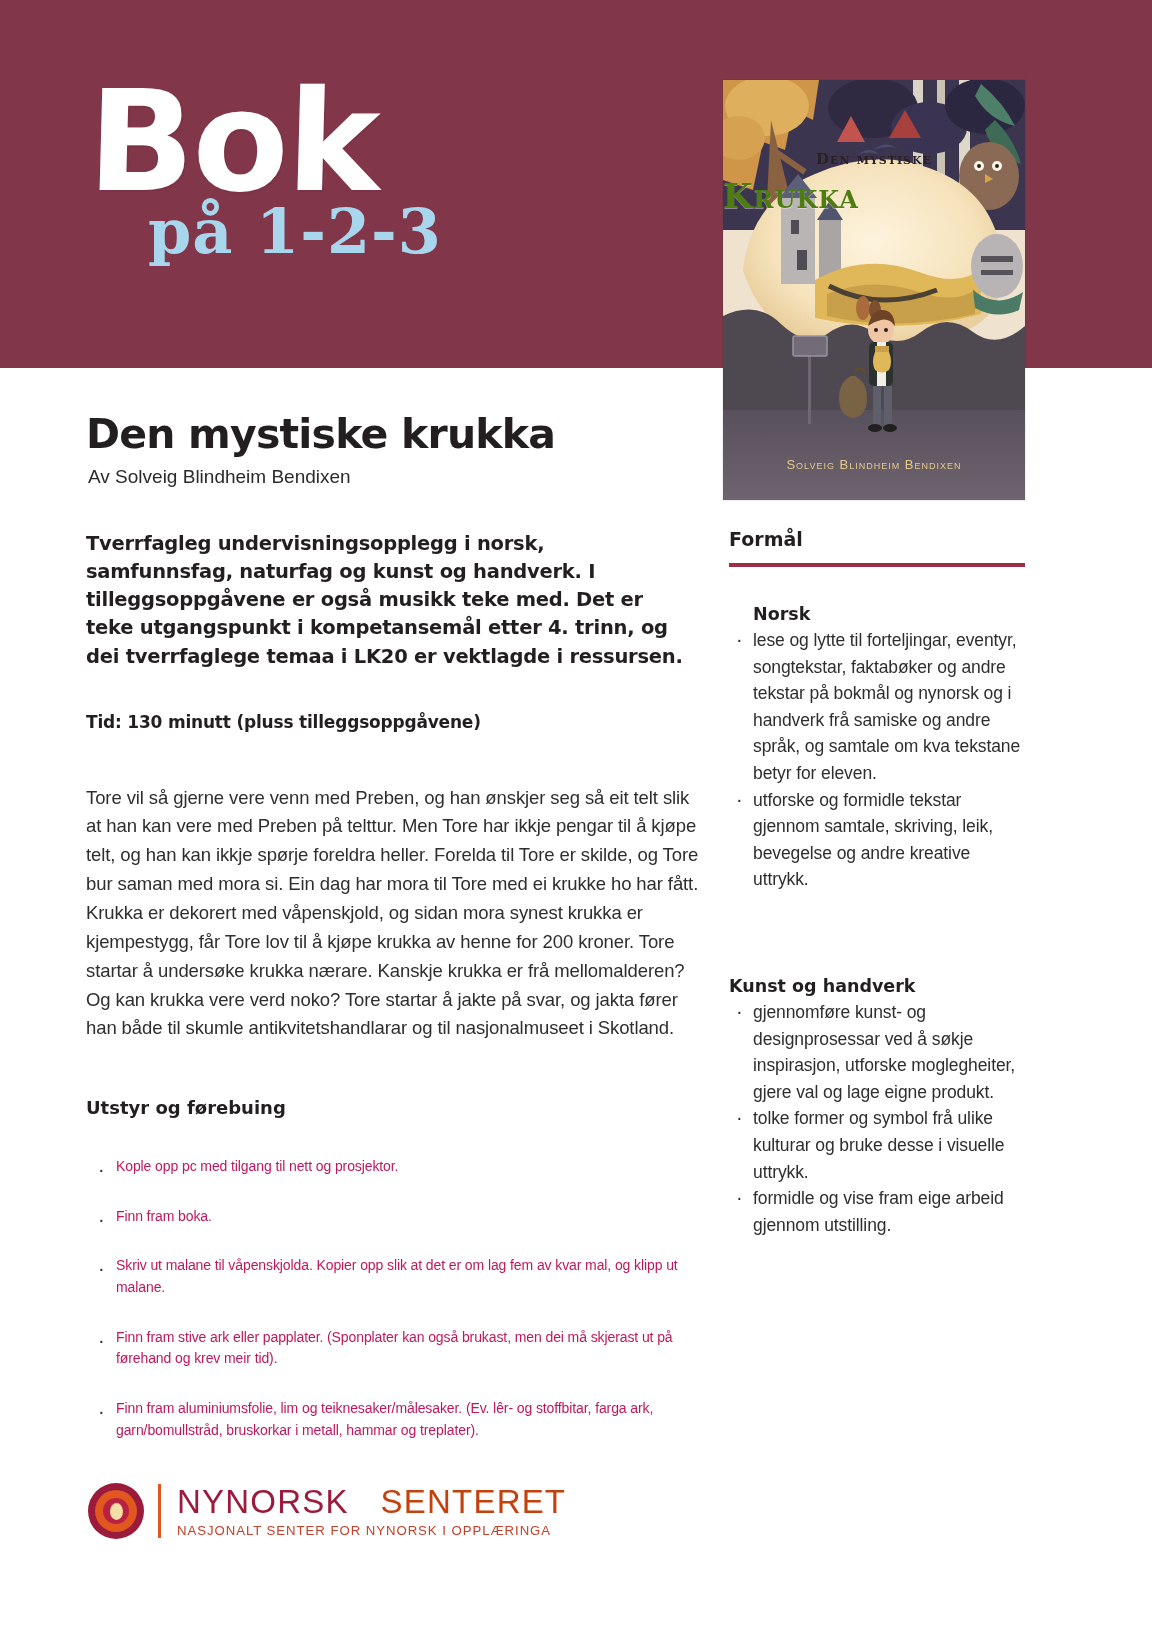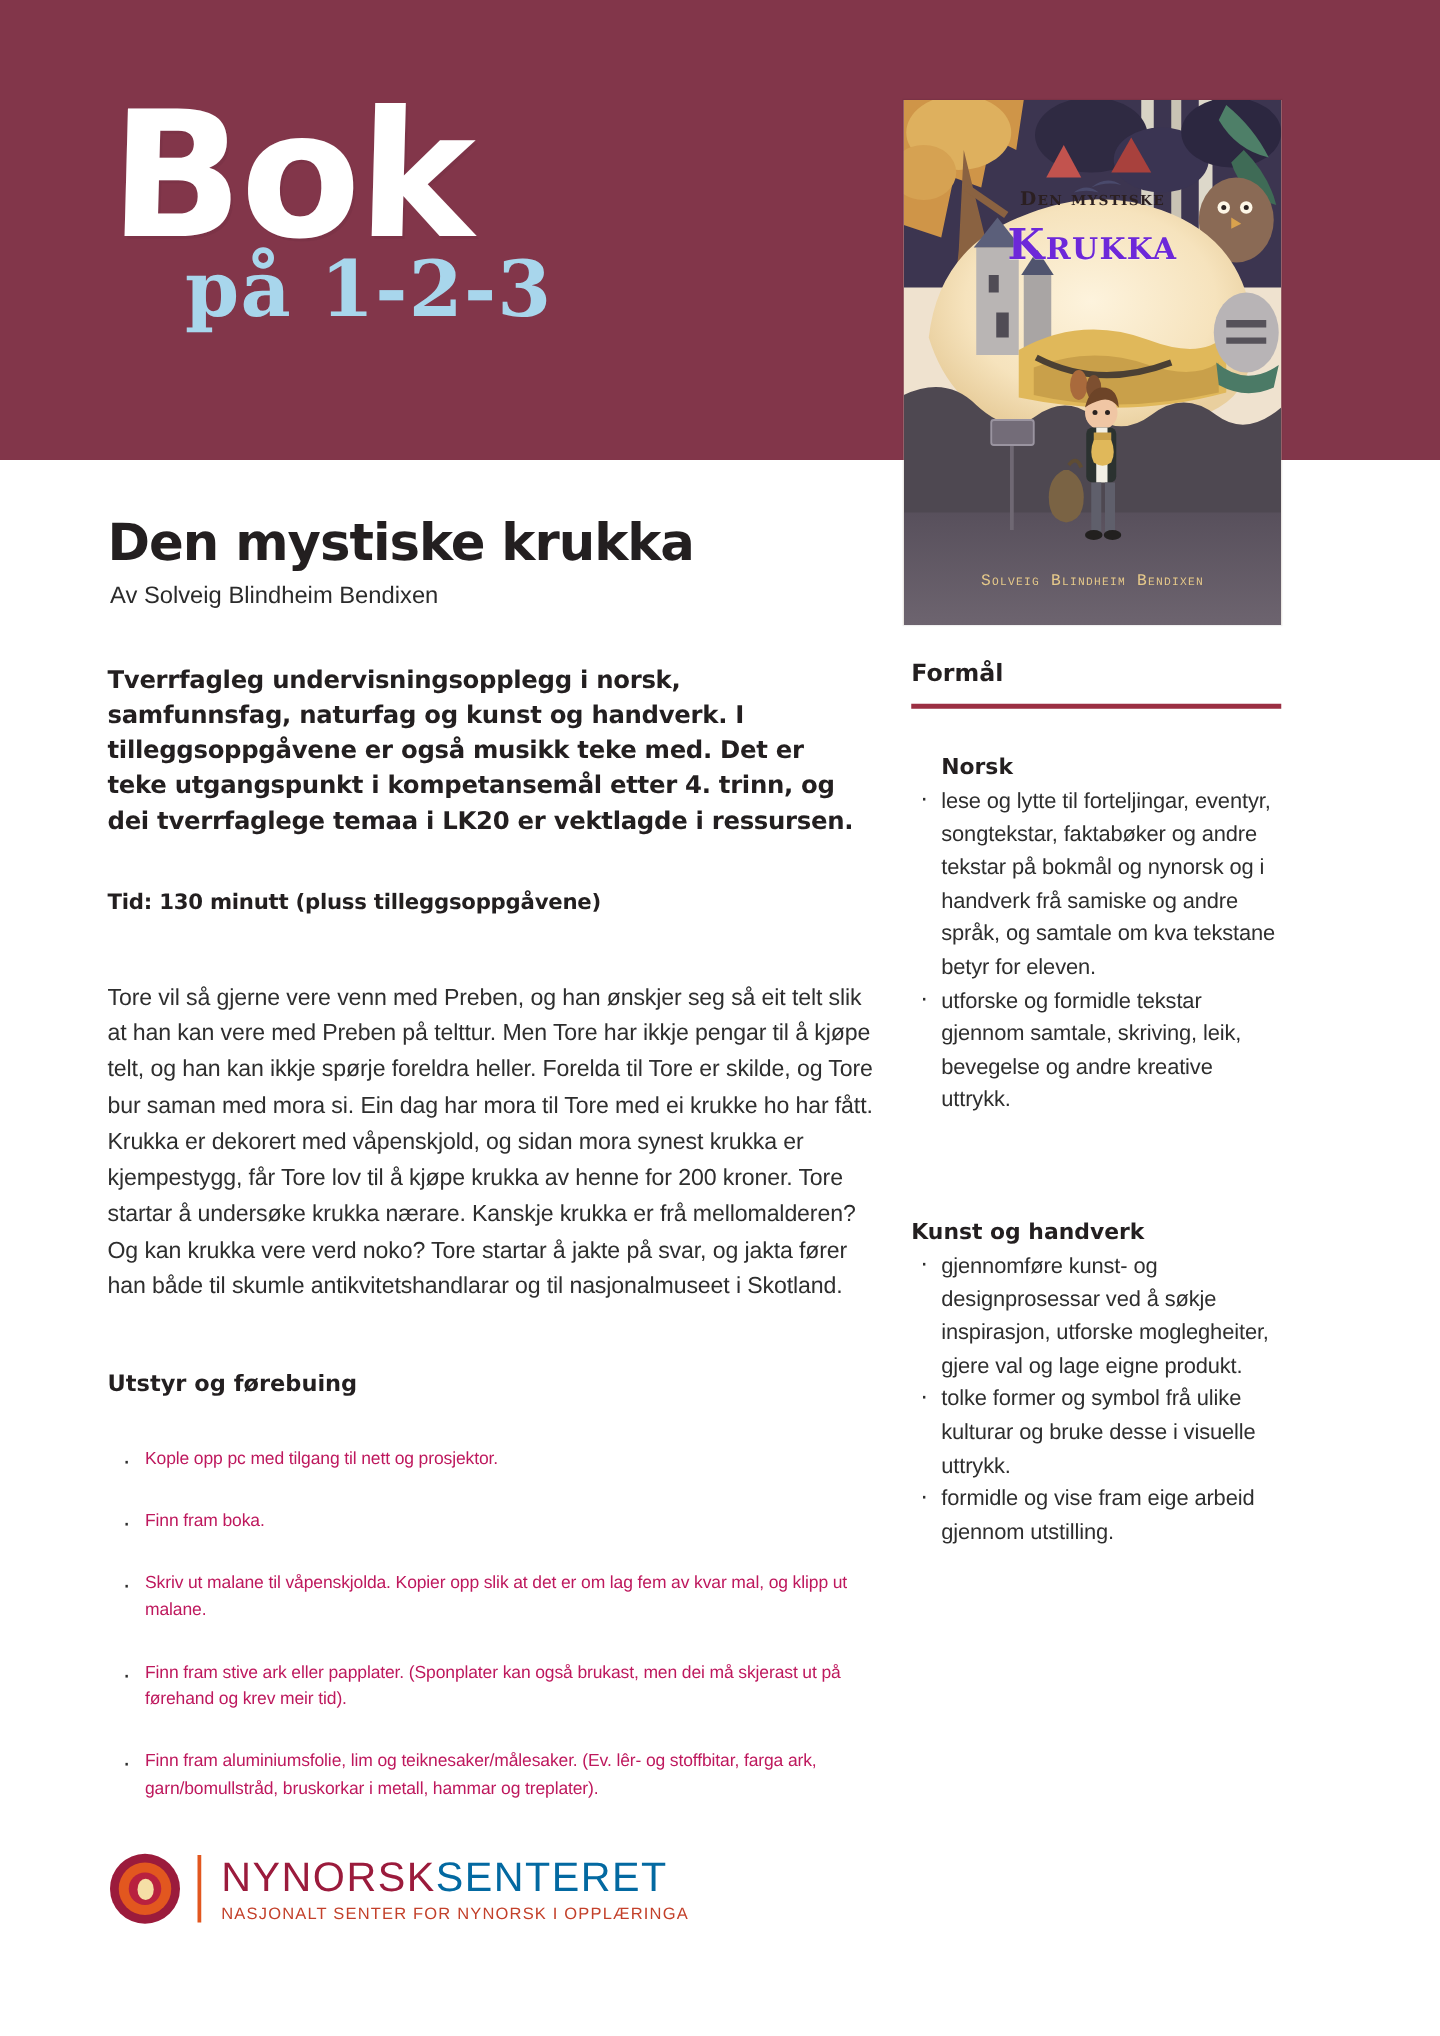--- a/index.html
+++ b/index.html
@@ -60,26 +60,25 @@
     height: 420px;
     overflow: hidden;
     background: #efe2cf;
     box-shadow: 0 0 0 1px rgba(0,0,0,0.06);
   }
   .cover-canvas { position: absolute; inset: 0; }
   .cover-title-main {
     position: absolute;
     left: 0; right: 0;
     top: 96px;
-    text-align: center;
     font-family: "DejaVu Serif", serif;
     font-weight: bold;
     font-size: 34px;
     letter-spacing: 1px;
-    color: #6d28d9;
+    color: #4d7c0f;
     z-index: 9;
     font-variant: small-caps;
     text-shadow: 0 1px 0 rgba(255,255,255,0.4);
   }
   .cover-title-top {
     position: absolute;
     left: 0; right: 0;
     top: 70px;
     text-align: center;
     font-family: "DejaVu Serif", serif;
@@ -88,21 +87,21 @@
     letter-spacing: 1px;
     color: #2b1f21;
     z-index: 9;
     font-variant: small-caps;
   }
   .cover-author {
     position: absolute;
     left: 0; right: 0;
     bottom: 28px;
     text-align: center;
-    font-family: Liberation Mono, monospace;
+    font-family: Liberation Sans, sans-serif;
     font-size: 13px;
     letter-spacing: 1px;
     color: #e6c98a;
     z-index: 9;
     font-variant: small-caps;
   }
 
   
   .page-title {
     position: absolute;
@@ -290,21 +289,21 @@
     flex: none;
   }
   .logo-text { line-height: 1; }
   .logo-word {
     font-family: "Liberation Sans", sans-serif;
     font-size: 33px;
     letter-spacing: 1.2px;
     white-space: nowrap;
   }
   .logo-word .w1 { color: #9b1b3c; }
-  .logo-word .w2 { color: #0369a1; }
+  .logo-word .w2 { color: #c2410c; margin-left: 32px; }
   .logo-tag {
     font-family: "Liberation Sans", sans-serif;
     font-size: 13.2px;
     letter-spacing: 0.95px;
     color: #c3402a;
     margin-top: 6px;
     white-space: nowrap;
   }
 </style>
 </head>

